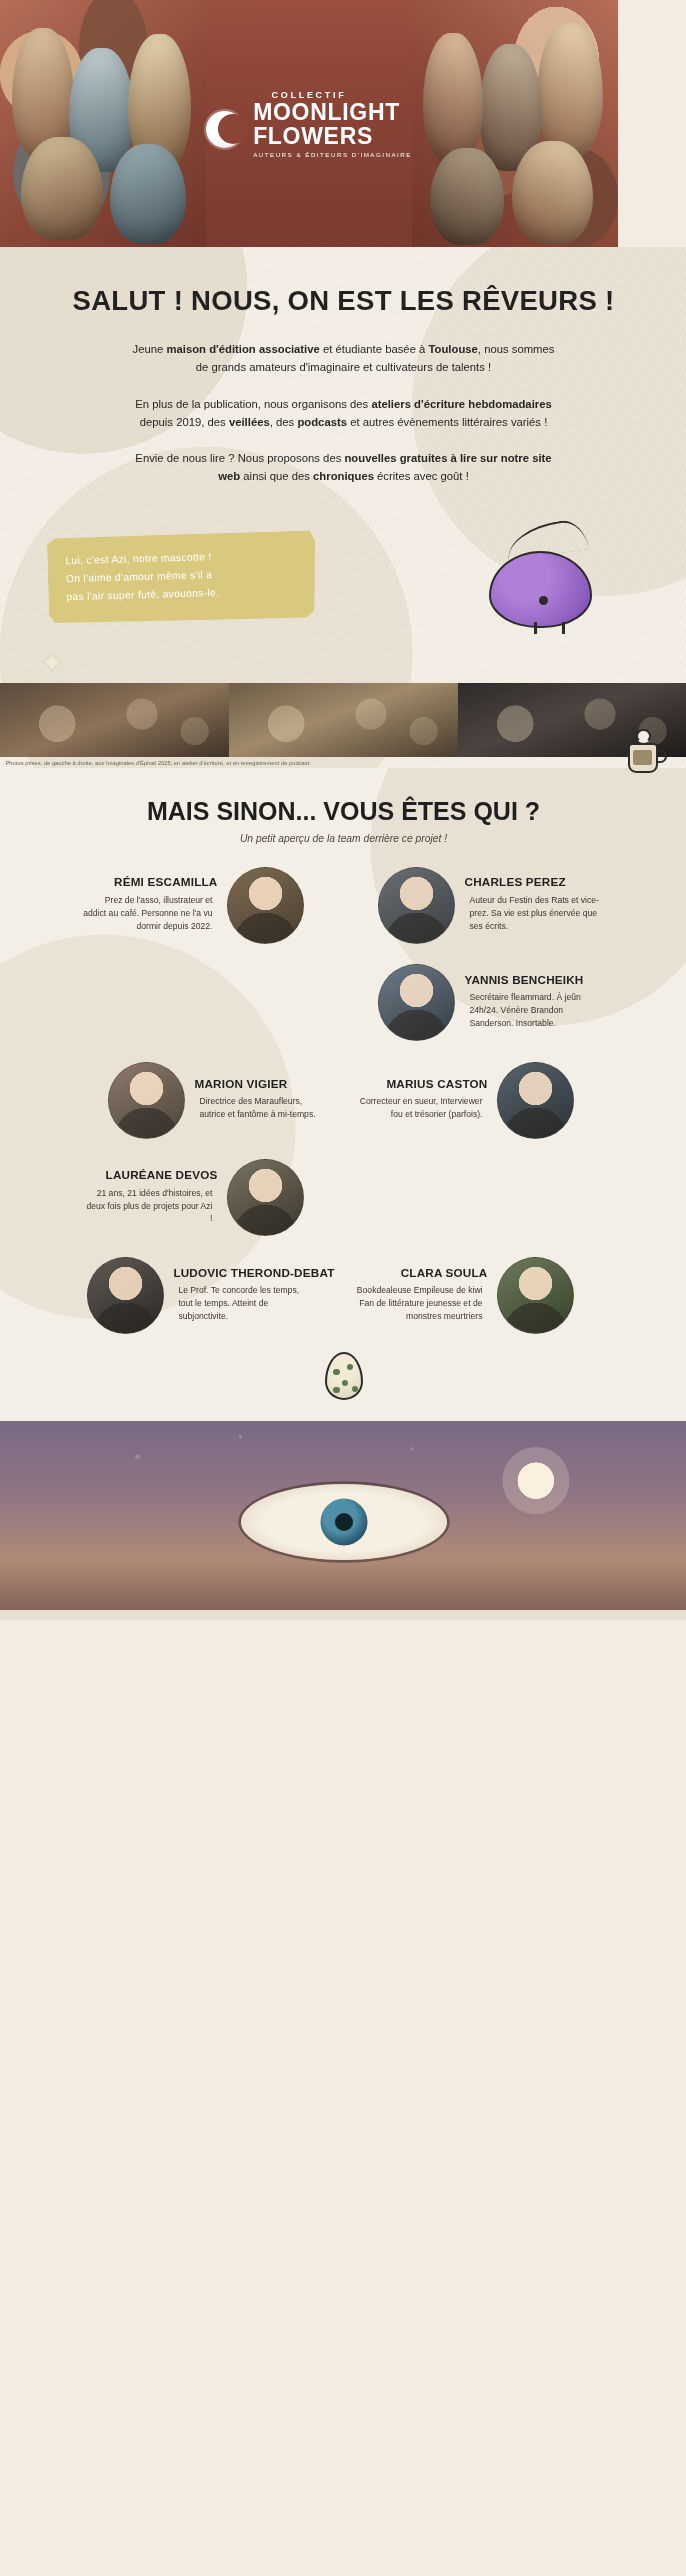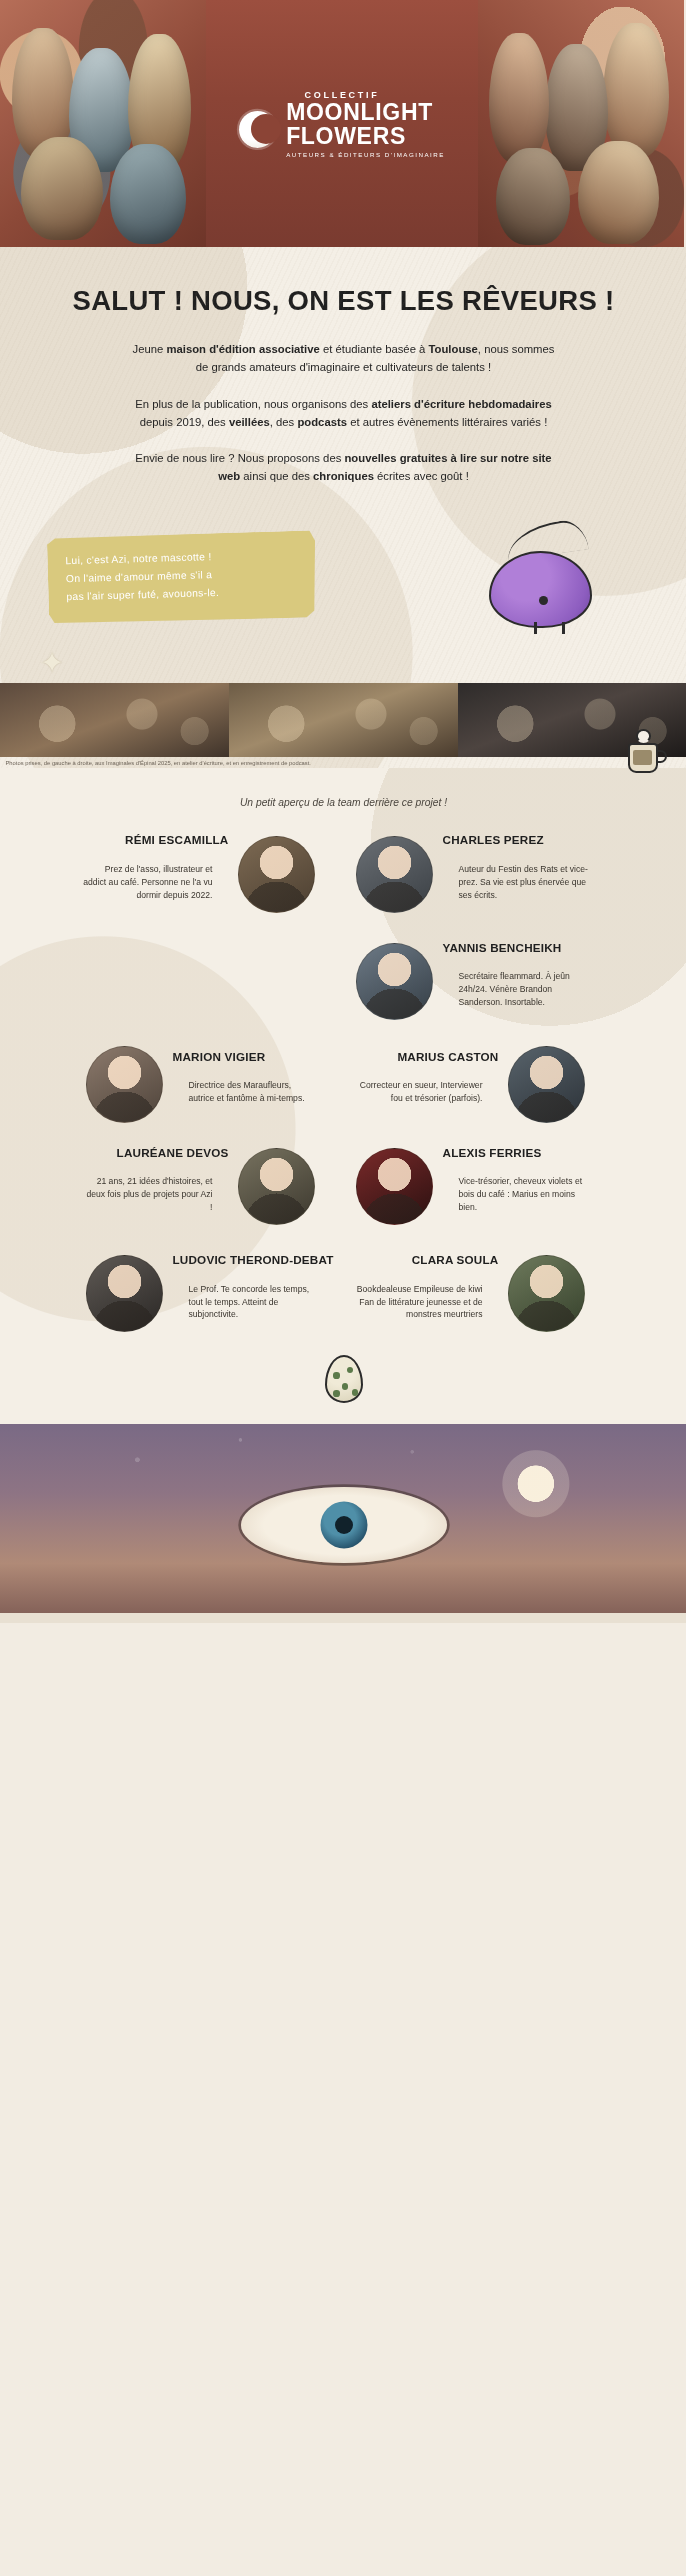--- a/index.html
+++ b/index.html
@@ -12,21 +12,21 @@
   }
   .page {
     width: 687px;
     position: relative;
     overflow: hidden;
   }
 
   
   .hero {
     position: relative;
-    width: 684px;
+    width: 618px;
     height: 247px;
     background: linear-gradient(180deg, #9c4f3f 0%, #8b4436 40%, #7a3b30 100%);
     overflow: hidden;
   }
   .hero-art-left, .hero-art-right {
     position: absolute;
     top: 0; bottom: 0;
     width: 206px;
     opacity: 0.95;
   }
@@ -371,21 +371,21 @@
     font-weight: bold;
     letter-spacing: 0.2px;
     margin: 0 0 4.1px;
     color: #1f1f1f;
     line-height: 1.15;
   }
   .member-desc {
     font-size: 8.6px;
     line-height: 1.5;
     color: #3a352e;
-    margin: 16px;
+    margin: 5px;
     max-width: 130px;
   }
   .member.left .member-desc { margin-left: auto; }
 
   .egg {
     width: 38px;
     height: 48px;
     margin: 18px auto 0;
     border-radius: 50% 50% 50% 50% / 62% 62% 38% 38%;
     background: radial-gradient(circle at 40% 30%, #f0ead7 0 40%, #d9d2b8 100%);
@@ -546,20 +546,21 @@
       <div class="mug">
         <div class="mug-steam"></div>
         <div class="mug-body"></div>
         <div class="mug-handle"></div>
       </div>
     </div>
     <div class="photo-caption">Photos prises, de gauche à droite, aux Imaginales d'Épinal 2025, en atelier d'écriture, et en enregistrement de podcast.</div>
   </section>
 
   <section class="team">
+    <h2 class="team-title">MAIS SINON... VOUS ÊTES QUI ?</h2>
     <p class="team-sub">Un petit aperçu de la team derrière ce projet !</p>
 
     <div class="team-grid">
 
       <div class="team-row">
         <div class="member left">
           <div class="member-text">
             <p class="member-name">RÉMI ESCAMILLA</p>
             <p class="member-desc">Prez de l'asso, illustrateur et addict au café. Personne ne l'a vu dormir depuis 2022.</p>
           </div>
@@ -601,27 +602,20 @@
         </div>
       </div>
 
       <div class="team-row">
         <div class="member left">
           <div class="member-text">
             <p class="member-name">LAURÉANE DEVOS</p>
             <p class="member-desc">21 ans, 21 idées d'histoires, et deux fois plus de projets pour Azi !</p>
           </div>
           <div class="avatar av-7"></div>
-        </div>
-        <div class="member right">
-          <div class="member-text">
-            <p class="member-name">ALEXIS FERRIES</p>
-            <p class="member-desc">Vice-trésorier, cheveux violets et bois du café : Marius en moins bien.</p>
-          </div>
-          <div class="avatar av-8"></div>
         </div>
       </div>
 
       <div class="team-row">
         <div class="member right">
           <div class="member-text">
             <p class="member-name">LUDOVIC THEROND-DEBAT</p>
             <p class="member-desc">Le Prof. Te concorde les temps, tout le temps. Atteint de subjonctivite.</p>
           </div>
           <div class="avatar av-10"></div>

